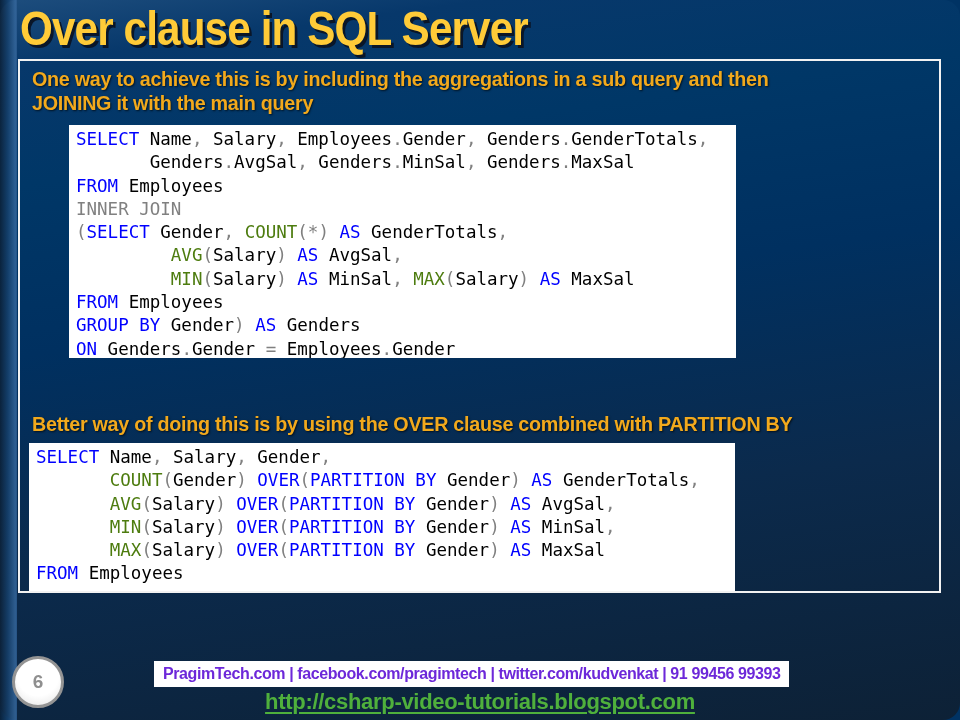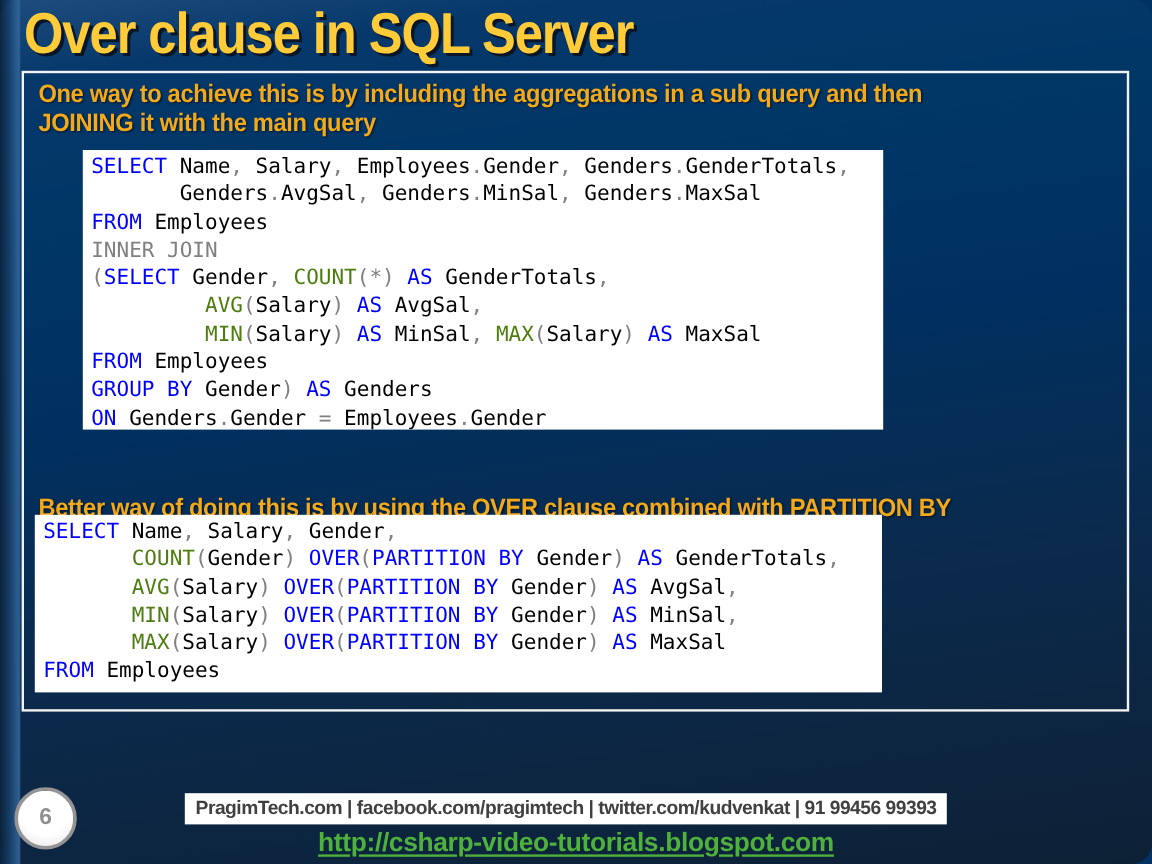--- a/index.html
+++ b/index.html
@@ -40,40 +40,40 @@
   .para-1{top:6px;}
   .para-2{top:351px;}
   .code{
     position:absolute;background:#ffffff;
     font-family:"DejaVu Sans Mono","Liberation Mono",monospace;
     font-size:17.5px;line-height:23.3px;
     padding:3px 0 0 7px;box-sizing:border-box;
     white-space:pre;overflow:hidden;
   }
   .code-1{left:9px;top:64px;width:667px;height:233px;margin-left:40px;}
-  .code-2{left:9px;top:368px;width:706px;height:148px;}
+  .code-2{left:9px;top:382px;width:706px;height:148px;}
   .cl{white-space:pre;}
   .t-kw{color:#0000FF;}
   .t-fn{color:#4d7c0f;}
   .t-gy{color:#808080;}
   .t-tx{color:#000000;}
   .slide-number{
     position:absolute;left:12px;top:656px;width:46px;height:46px;
     border-radius:50%;border:3px solid #949494;
     background:radial-gradient(circle at 50% 35%,#ffffff 55%,#e3e3e3 100%);
     color:#8f8f8f;font-size:19px;font-weight:bold;
     display:flex;align-items:center;justify-content:center;
   }
   .contact-bar{
     position:absolute;left:154px;top:661px;height:26px;
     background:#ffffff;padding:0 9px;
     display:flex;align-items:center;white-space:nowrap;
   }
   .contact-bar span{
-    color:#404040;font-size:16px;font-weight:bold;letter-spacing:-0.4px;
+    color:#6d28d9;font-size:16px;font-weight:bold;letter-spacing:-0.4px;
   }
   .link-row{
     position:absolute;left:0;top:689px;width:960px;text-align:center;
   }
   .blog-link{
     color:#4FB03C;font-size:22px;font-weight:bold;letter-spacing:-0.3px;
     text-decoration:underline;text-decoration-thickness:2px;text-underline-offset:3px;
     white-space:nowrap;
   }
 </style>

